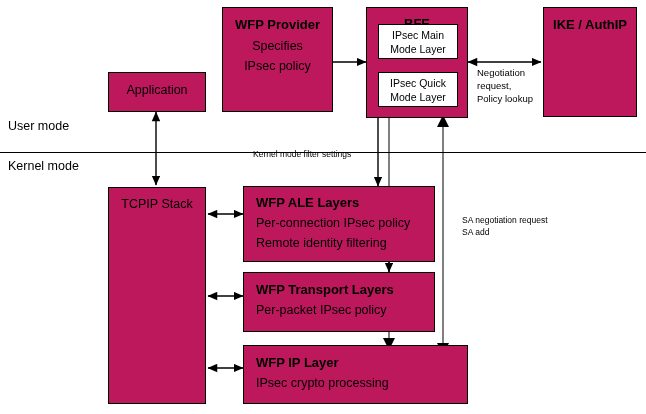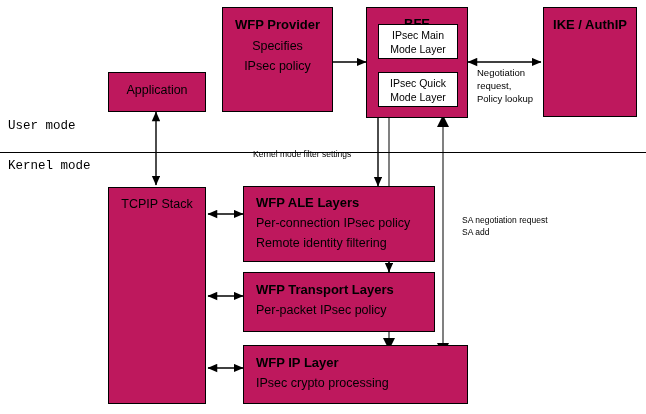--- a/index.html
+++ b/index.html
@@ -63,21 +63,20 @@
     position: absolute;
     display: flex;
     flex-direction: column;
     align-items: flex-start;
   }
   .mode-label {
     position: absolute;
     font-size: 12.5px;
     color: #000000;
     white-space: nowrap;
-    font-family: Liberation Mono, monospace;
   }
   .annot {
     position: absolute;
     font-size: 9.5px;
     color: #000000;
     white-space: nowrap;
     line-height: 13px;
   }
   .annot-small {
     position: absolute;

